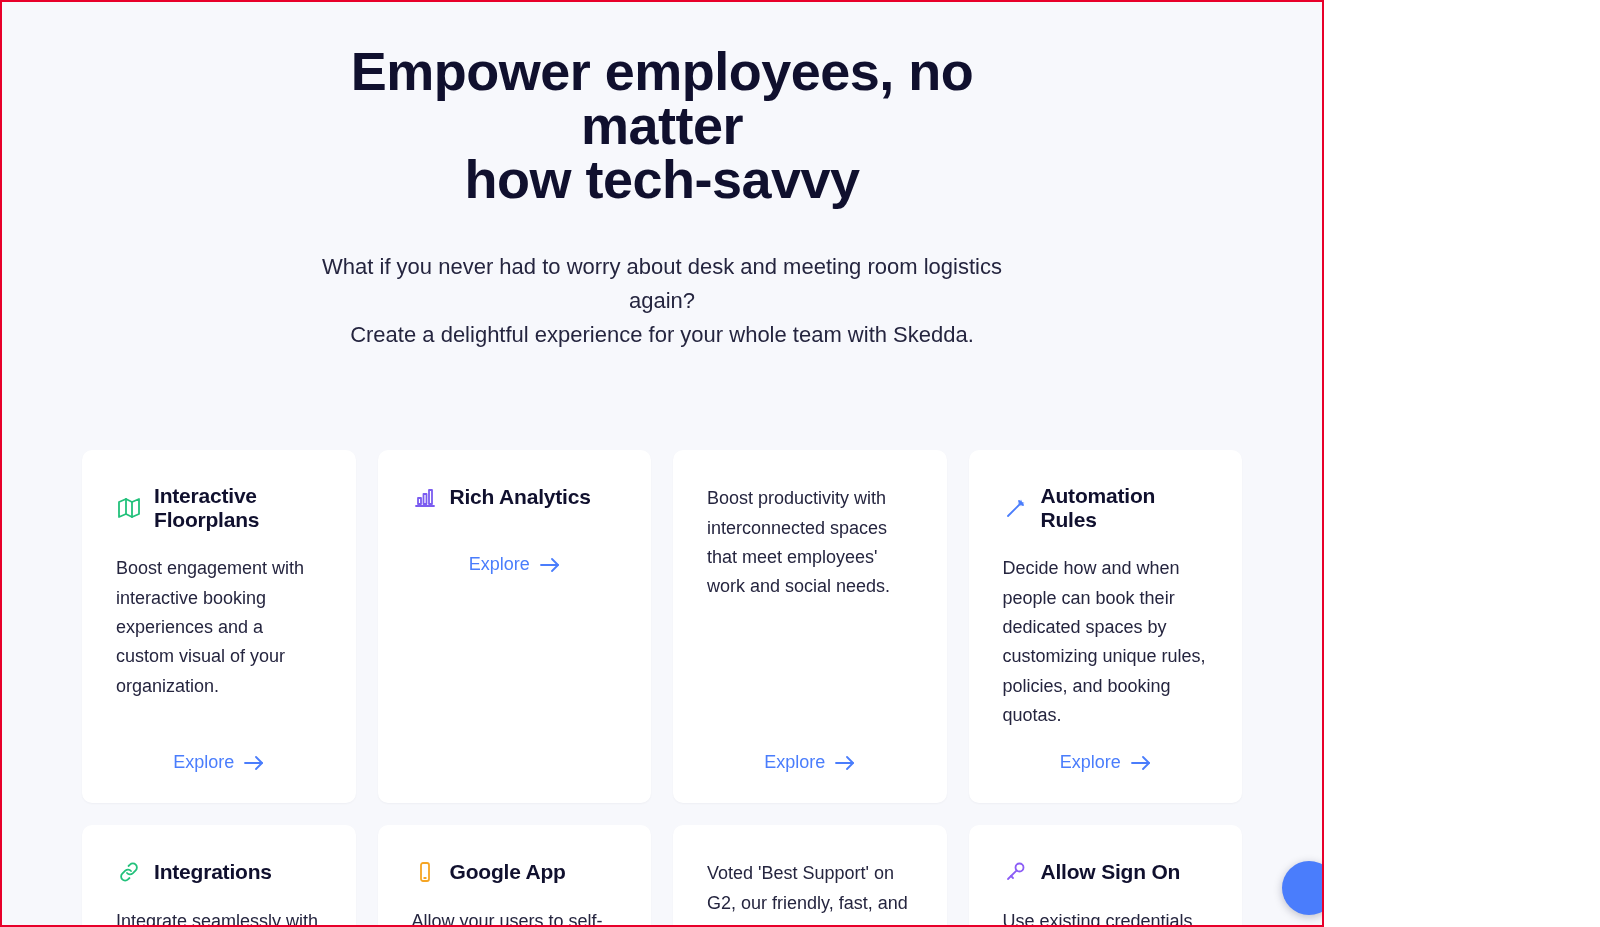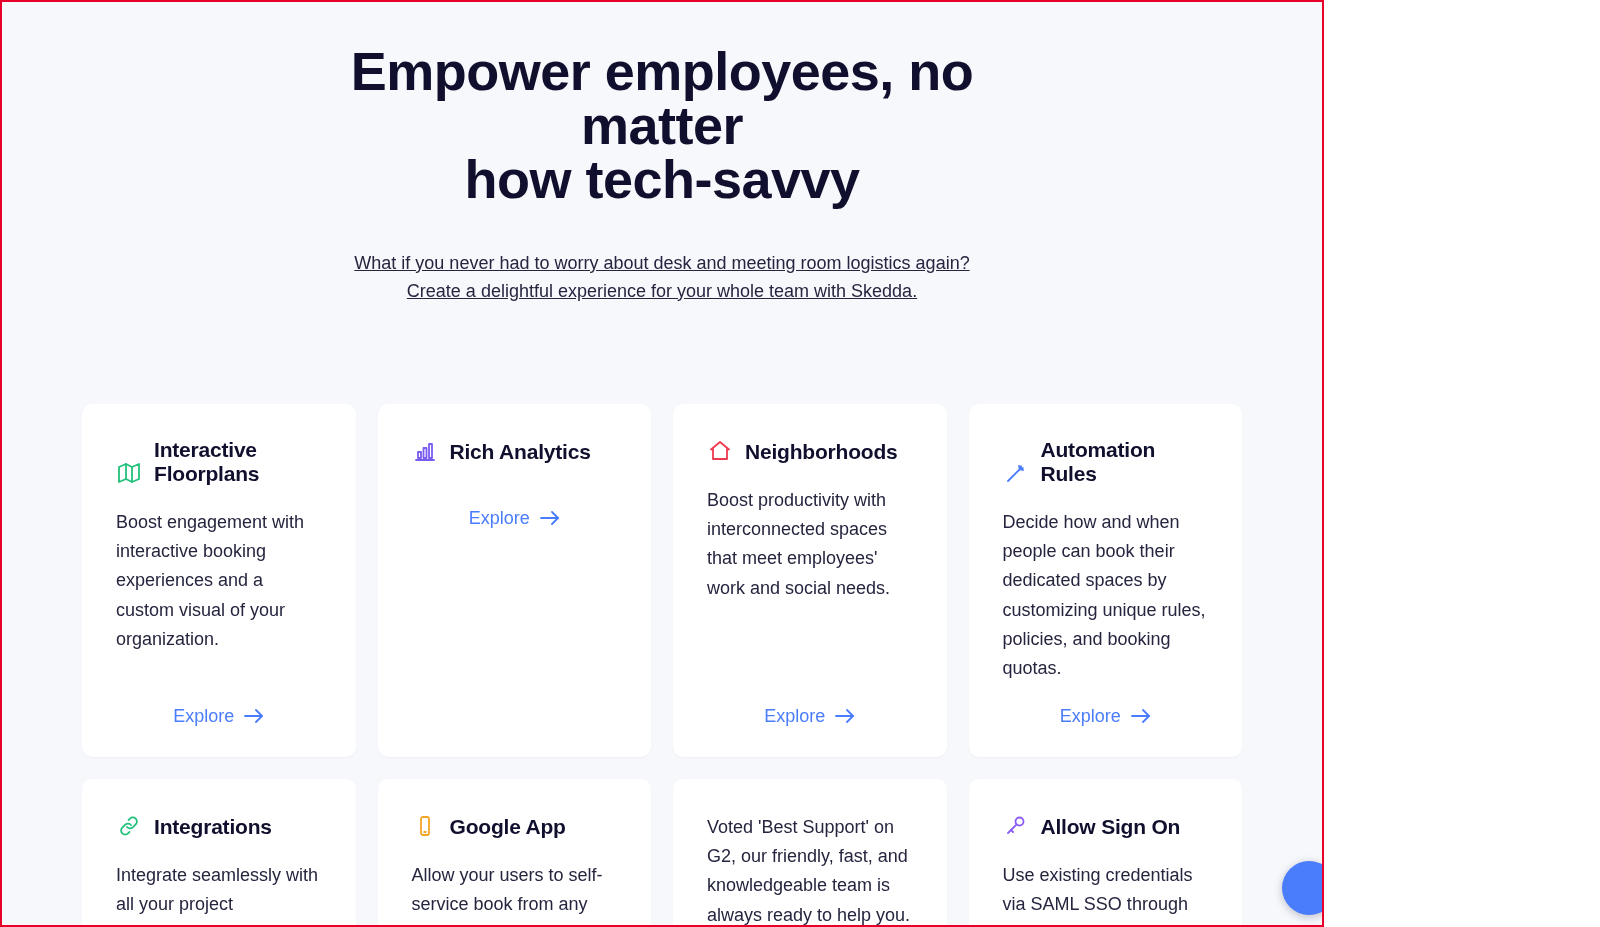--- a/index.html
+++ b/index.html
@@ -37,25 +37,24 @@
     font-weight: 700;
     color: #10102e;
     letter-spacing: -0.5px;
     max-width: 760px;
     margin: 0 auto;
     padding: 0;
   }
   .hero-sub {
     margin: 44px auto 0;
     max-width: 720px;
-    font-size: 18px;
+    font-size: 22px;
     line-height: 1.55;
     color: #25253f;
     font-weight: 400;
-    text-decoration: underline;
   }
   .cards-wrap {
     margin-top: 98px;
     padding: 0 80px;
   }
   .card-grid {
     display: grid;
     grid-template-columns: repeat(4, 1fr);
     gap: 22px;
   }
@@ -63,21 +62,21 @@
     background: #ffffff;
     border-radius: 10px;
     padding: 34px 34px 30px 34px;
     min-height: 300px;
     display: flex;
     flex-direction: column;
     box-shadow: 0 1px 2px rgba(16,16,46,0.04);
   }
   .card-head {
     display: flex;
-    align-items: flex-end;
+    align-items: center;
     gap: 12px;
     margin-bottom: 22px;
   }
   .card-icon {
     width: 26px;
     height: 26px;
     display: inline-flex;
     align-items: center;
     justify-content: center;
     flex: 0 0 auto;
@@ -185,29 +184,20 @@
             <span class="arrow">
               <svg width="20" height="14" viewBox="0 0 20 14" fill="none" stroke="#4a7dfc" stroke-width="1.8" stroke-linecap="round" stroke-linejoin="round">
                 <line x1="1" y1="7" x2="18" y2="7"></line>
                 <polyline points="12 1 18 7 12 13"></polyline>
               </svg>
             </span>
           </a>
         </div>
 
         <div class="card">
-          <div class="card-head">
-            <span class="card-icon">
-              <svg width="24" height="24" viewBox="0 0 24 24" fill="none" stroke="#f0394f" stroke-width="1.8" stroke-linecap="round" stroke-linejoin="round">
-                <path d="M3 10.5 12 3l9 7.5"></path>
-                <path d="M5 9.8V20h14V9.8"></path>
-              </svg>
-            </span>
-            <span class="card-title">Neighborhoods</span>
-          </div>
           <div class="card-body">Boost productivity with interconnected spaces that meet employees' work and social needs.</div>
           <a class="card-link">
             <span>Explore</span>
             <span class="arrow">
               <svg width="20" height="14" viewBox="0 0 20 14" fill="none" stroke="#4a7dfc" stroke-width="1.8" stroke-linecap="round" stroke-linejoin="round">
                 <line x1="1" y1="7" x2="18" y2="7"></line>
                 <polyline points="12 1 18 7 12 13"></polyline>
               </svg>
             </span>
           </a>

